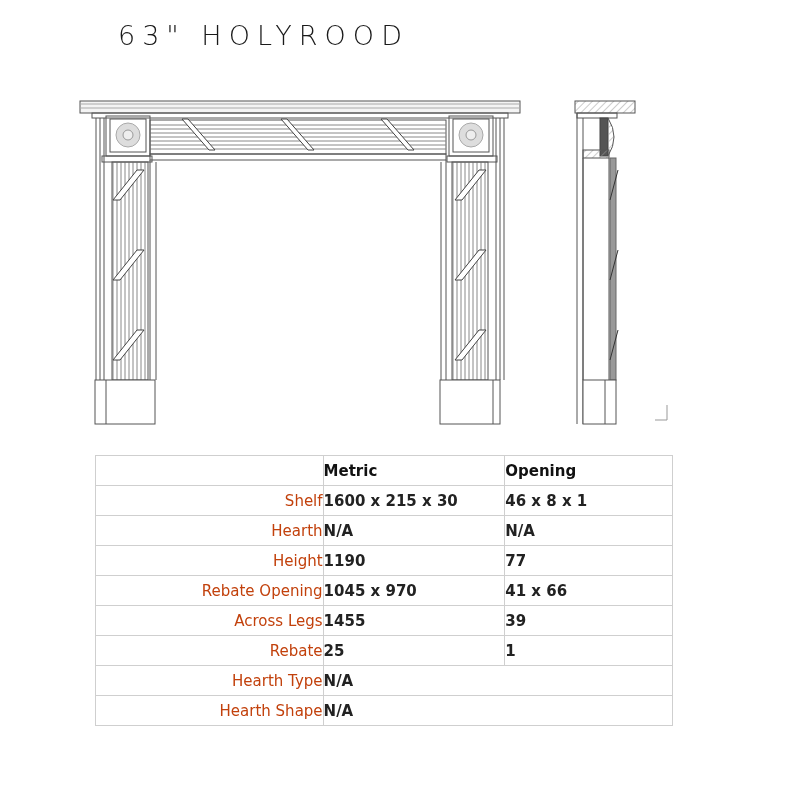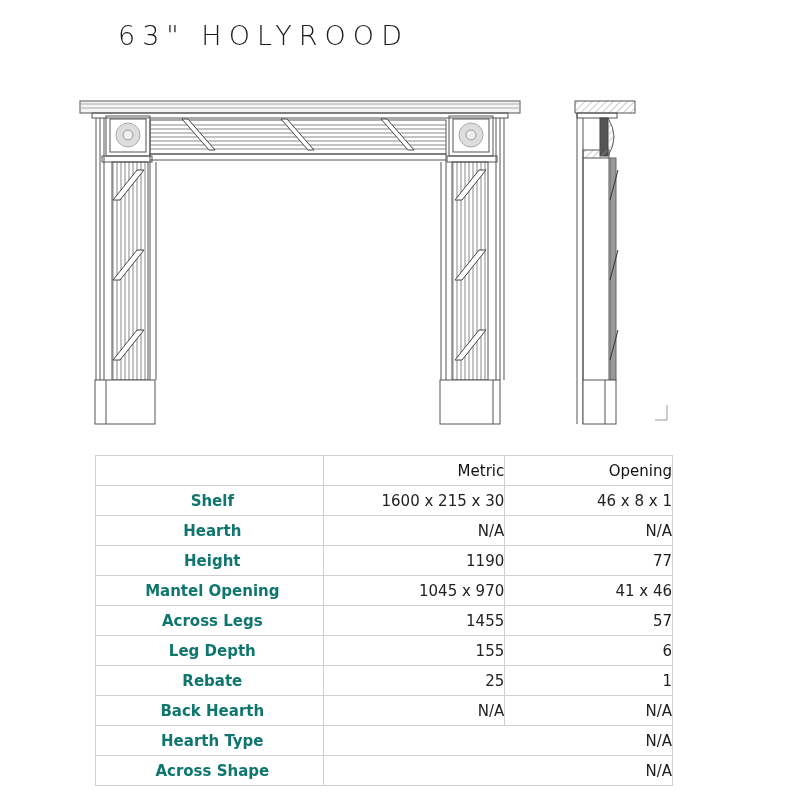--- a/index.html
+++ b/index.html
@@ -11,23 +11,23 @@
   }
   .drawing { position: absolute; left: 0; top: 0; }
   table.specs {
     position: absolute; left: 95px; top: 455px;
     border-collapse: collapse; width: 578px;
     font-family: "DejaVu Sans", sans-serif;
   }
   table.specs td, table.specs th {
     border: 1px solid #cfcfcf; height: 29px; padding: 0; font-size: 15px;
   }
-  table.specs th { font-weight: normal; text-align: right; color: #111; }
-  table.specs td.label { font-weight: bold; padding-left: 6px; text-align: center; color: #0f766e; width: 221px; }
-  table.specs td.val { text-align: right; color: #222; font-weight: normal; }
+  table.specs th { font-weight: bold; text-align: left; color: #111; }
+  table.specs td.label { font-weight: normal; padding-left: 6px; text-align: right; color: #c2410c; width: 221px; }
+  table.specs td.val { text-align: left; color: #222; font-weight: bold; }
   col.c1 { width: 228px; } col.c2 { width: 182px; } col.c3 { width: 168px; }
 </style>
 </head>
 <body>
 
 <div class="title">63" HOLYROOD</div>
 
 <svg class="drawing" width="800" height="440" viewBox="0 0 800 440" xmlns="http://www.w3.org/2000/svg">
   <defs>
     <pattern id="hatch" width="5" height="5" patternUnits="userSpaceOnUse" patternTransform="rotate(45)">
@@ -148,46 +148,36 @@
     <td class="label">Hearth</td>
     <td class="val">N/A</td>
     <td class="val">N/A</td>
   </tr>
   <tr>
     <td class="label">Height</td>
     <td class="val">1190</td>
     <td class="val">77</td>
   </tr>
   <tr>
-    <td class="label">Mantel Opening</td>
+    <td class="label">Rebate Opening</td>
     <td class="val">1045 x 970</td>
-    <td class="val">41 x 46</td>
+    <td class="val">41 x 66</td>
   </tr>
   <tr>
     <td class="label">Across Legs</td>
     <td class="val">1455</td>
-    <td class="val">57</td>
-  </tr>
-  <tr>
-    <td class="label">Leg Depth</td>
-    <td class="val">155</td>
-    <td class="val">6</td>
+    <td class="val">39</td>
   </tr>
   <tr>
     <td class="label">Rebate</td>
     <td class="val">25</td>
     <td class="val">1</td>
   </tr>
   <tr>
-    <td class="label">Back Hearth</td>
-    <td class="val">N/A</td>
-    <td class="val">N/A</td>
-  </tr>
-  <tr>
     <td class="label">Hearth Type</td>
     <td class="val" colspan="2">N/A</td>
   </tr>
   <tr>
-    <td class="label">Across Shape</td>
+    <td class="label">Hearth Shape</td>
     <td class="val" colspan="2">N/A</td>
   </tr>
 </tbody>
   </table>
 
 </body></html>

